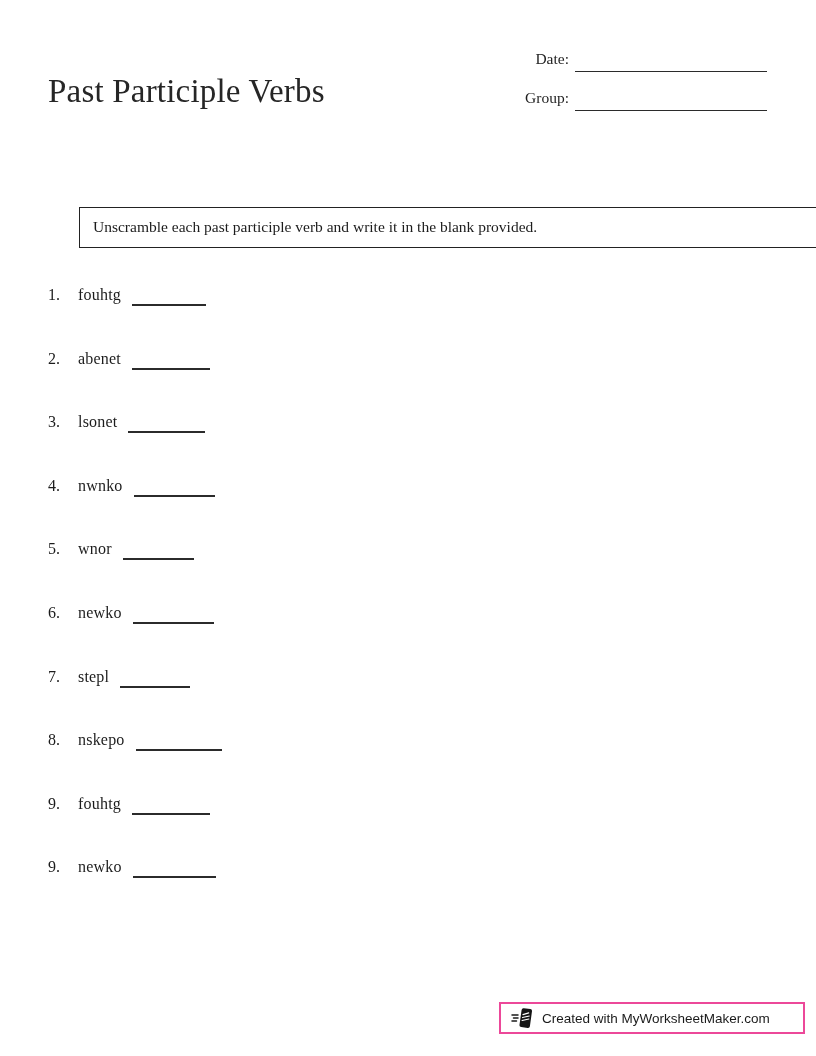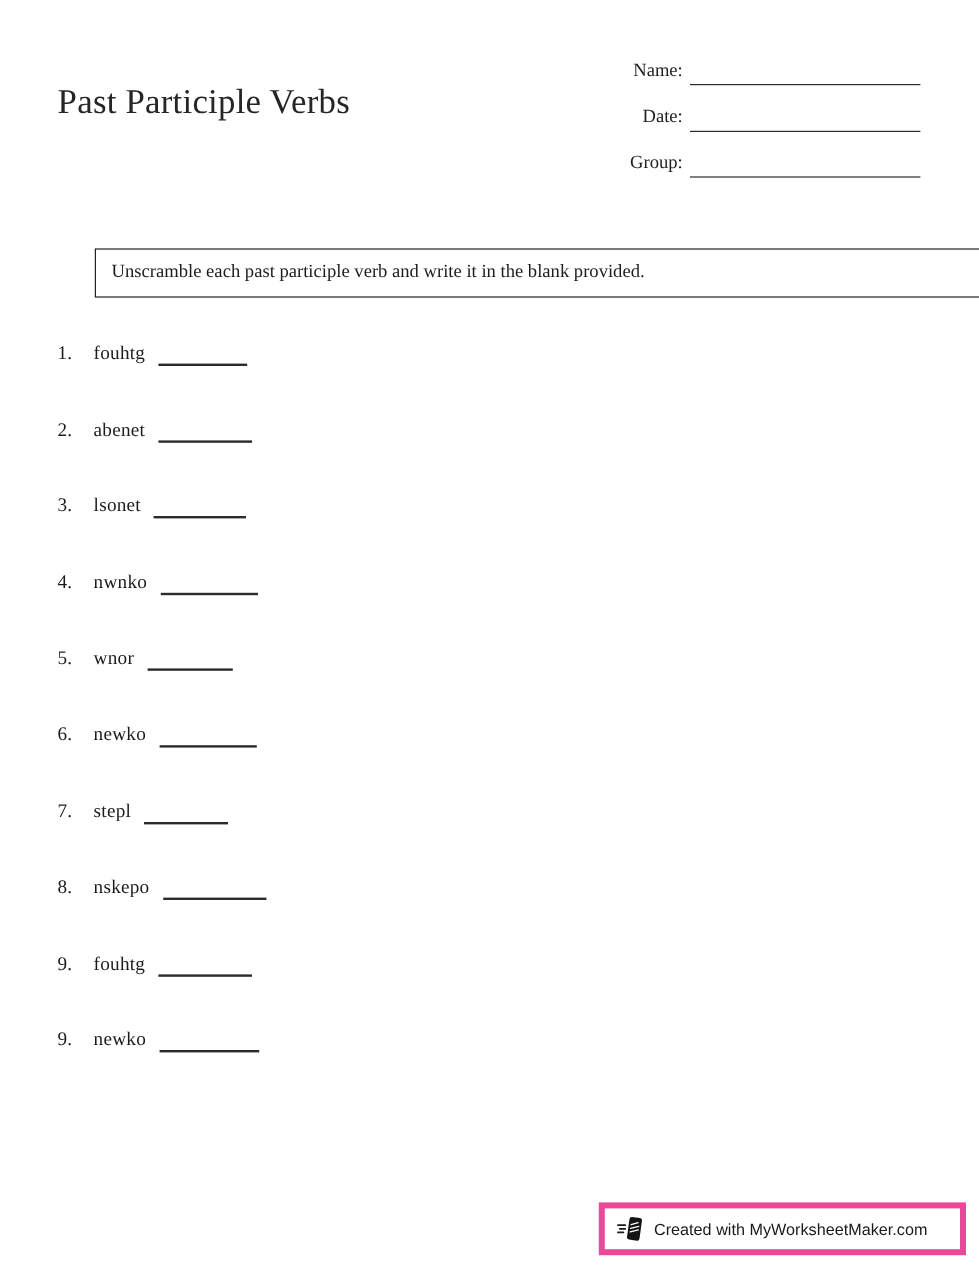--- a/index.html
+++ b/index.html
@@ -15,21 +15,21 @@
     font-family: "Liberation Serif", serif;
     color: #1f1f1f;
     overflow: hidden;
   }
 
   
   .doc-title {
     position: absolute;
     left: 48px;
     top: 51px;
-    font-size: 29px;
+    font-size: 33px;
     font-weight: 400;
     letter-spacing: 0.2px;
     color: #262626;
     line-height: 1.1;
   }
   .header-fields {
     position: absolute;
     top: 50px;
     right: 49px;
     display: flex;
@@ -99,23 +99,23 @@
     top: 6px;
     height: 1px;
   }
 
   
   .footer-credit {
     position: absolute;
     left: 499px;
     top: 1002px;
     width: 306px;
-    height: 44px;
+    height: 32px;
     box-sizing: border-box;
-    border: 5px solid #ec4899;
+    border: 2px solid #ec4899;
     display: flex;
     align-items: center;
     padding: 0 10px;
     gap: 7px;
     background: #ffffff;
   }
   .footer-credit .credit-text {
     font-family: "Liberation Sans", sans-serif;
     font-size: 13.5px;
     color: #1a1a1a;
@@ -129,24 +129,20 @@
   }
 </style>
 </head>
 <body>
 
 <div class="page">
 
   <h1 class="doc-title">Past Participle Verbs</h1>
 
   <div class="header-fields">
-  <div class="field-row">
-    <span class="field-label">Name:</span>
-    <span class="field-line"></span>
-  </div>
 
   <div class="field-row">
     <span class="field-label">Date:</span>
     <span class="field-line"></span>
   </div>
 
   <div class="field-row">
     <span class="field-label">Group:</span>
     <span class="field-line"></span>
   </div>

